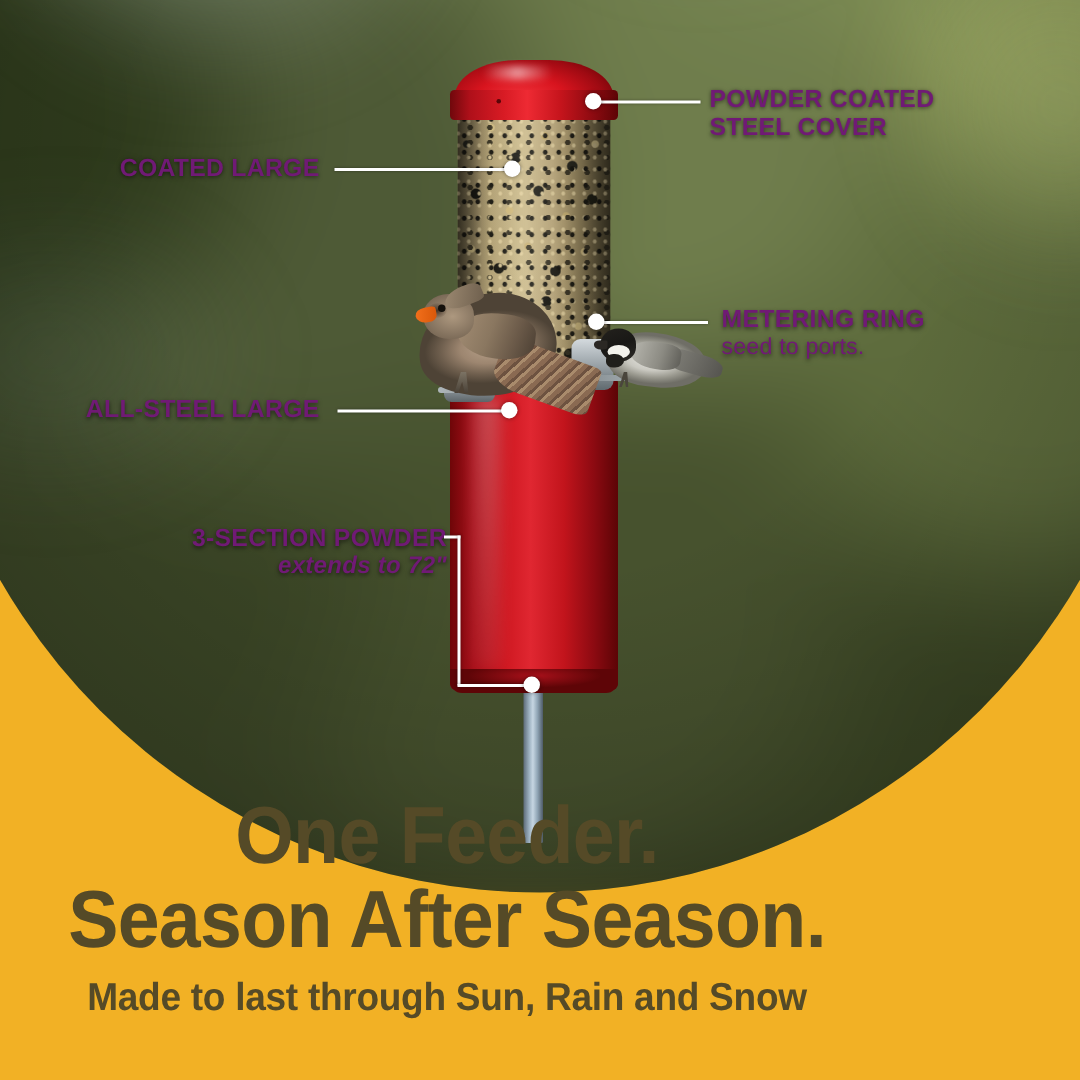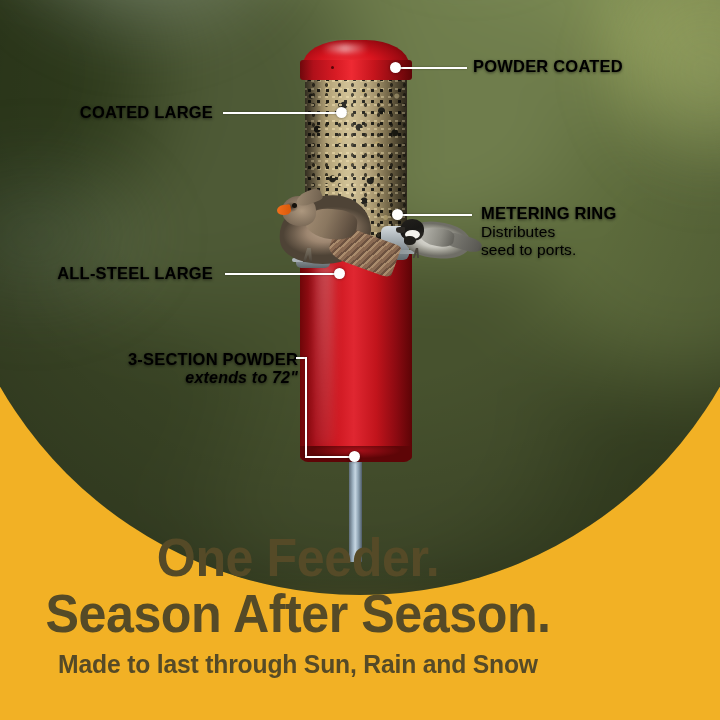--- a/index.html
+++ b/index.html
@@ -257,21 +257,21 @@
   }
   .chick-legs {
     position:absolute; left:410px; top:248px; width:14px; height:10px;
     background:#4a453c;
     clip-path:polygon(42% 0,58% 0,64% 100%,52% 100%,46% 50%,32% 100%,20% 100%);
   }
 
   
   .callout-text {
     position:absolute;
-    color:#000000;
+    color:#701a75;
     font-weight:700;
     letter-spacing:.2px;
     line-height:1.16;
     text-shadow:0 1px 3px rgba(0,0,0,.55);
   }
   .co-right { text-align:left; }
   .co-left  { text-align:right; }
   .co-sub {
     display:block;
     font-weight:400;
@@ -374,33 +374,33 @@
     <div class="chick-wing"></div>
     <div class="chick-head"></div>
     <div class="chick-cheek"></div>
     <div class="chick-bib"></div>
     <div class="chick-beak"></div>
     <div class="chick-legs"></div>
   </div>
 
   <div class="callout-text co-right" style="left:473px; top:57px; font-size:16.5px;">
     <span>POWDER COATED</span><br>
+    <span>STEEL COVER</span>
   </div>
   <div class="leader h" style="left:397px; top:67px; width:70px;"></div>
   <div class="dot" style="left:390px; top:62px;"></div>
 
   <div class="callout-text co-left" style="left:0px; top:103px; width:213px; font-size:16.5px;">
     <span>COATED LARGE</span><br>
   </div>
   <div class="leader h" style="left:223px; top:112px; width:118px;"></div>
   <div class="dot" style="left:336px; top:107px;"></div>
 
   <div class="callout-text co-right" style="left:481px; top:204px; font-size:16.5px;">
     <span>METERING RING</span>
-    <span class="co-sub" style="font-size:15.5px;">Distributes</span>
     <span class="co-sub" style="font-size:15.5px;">seed to ports.</span>
   </div>
   <div class="leader h" style="left:400px; top:214px; width:72px;"></div>
   <div class="dot" style="left:392px; top:209px;"></div>
 
   <div class="callout-text co-left" style="left:0px; top:264px; width:213px; font-size:16.5px;">
     <span>ALL-STEEL LARGE</span>
   </div>
   <div class="leader h" style="left:225px; top:273px; width:114px;"></div>
   <div class="dot" style="left:334px; top:268px;"></div>

